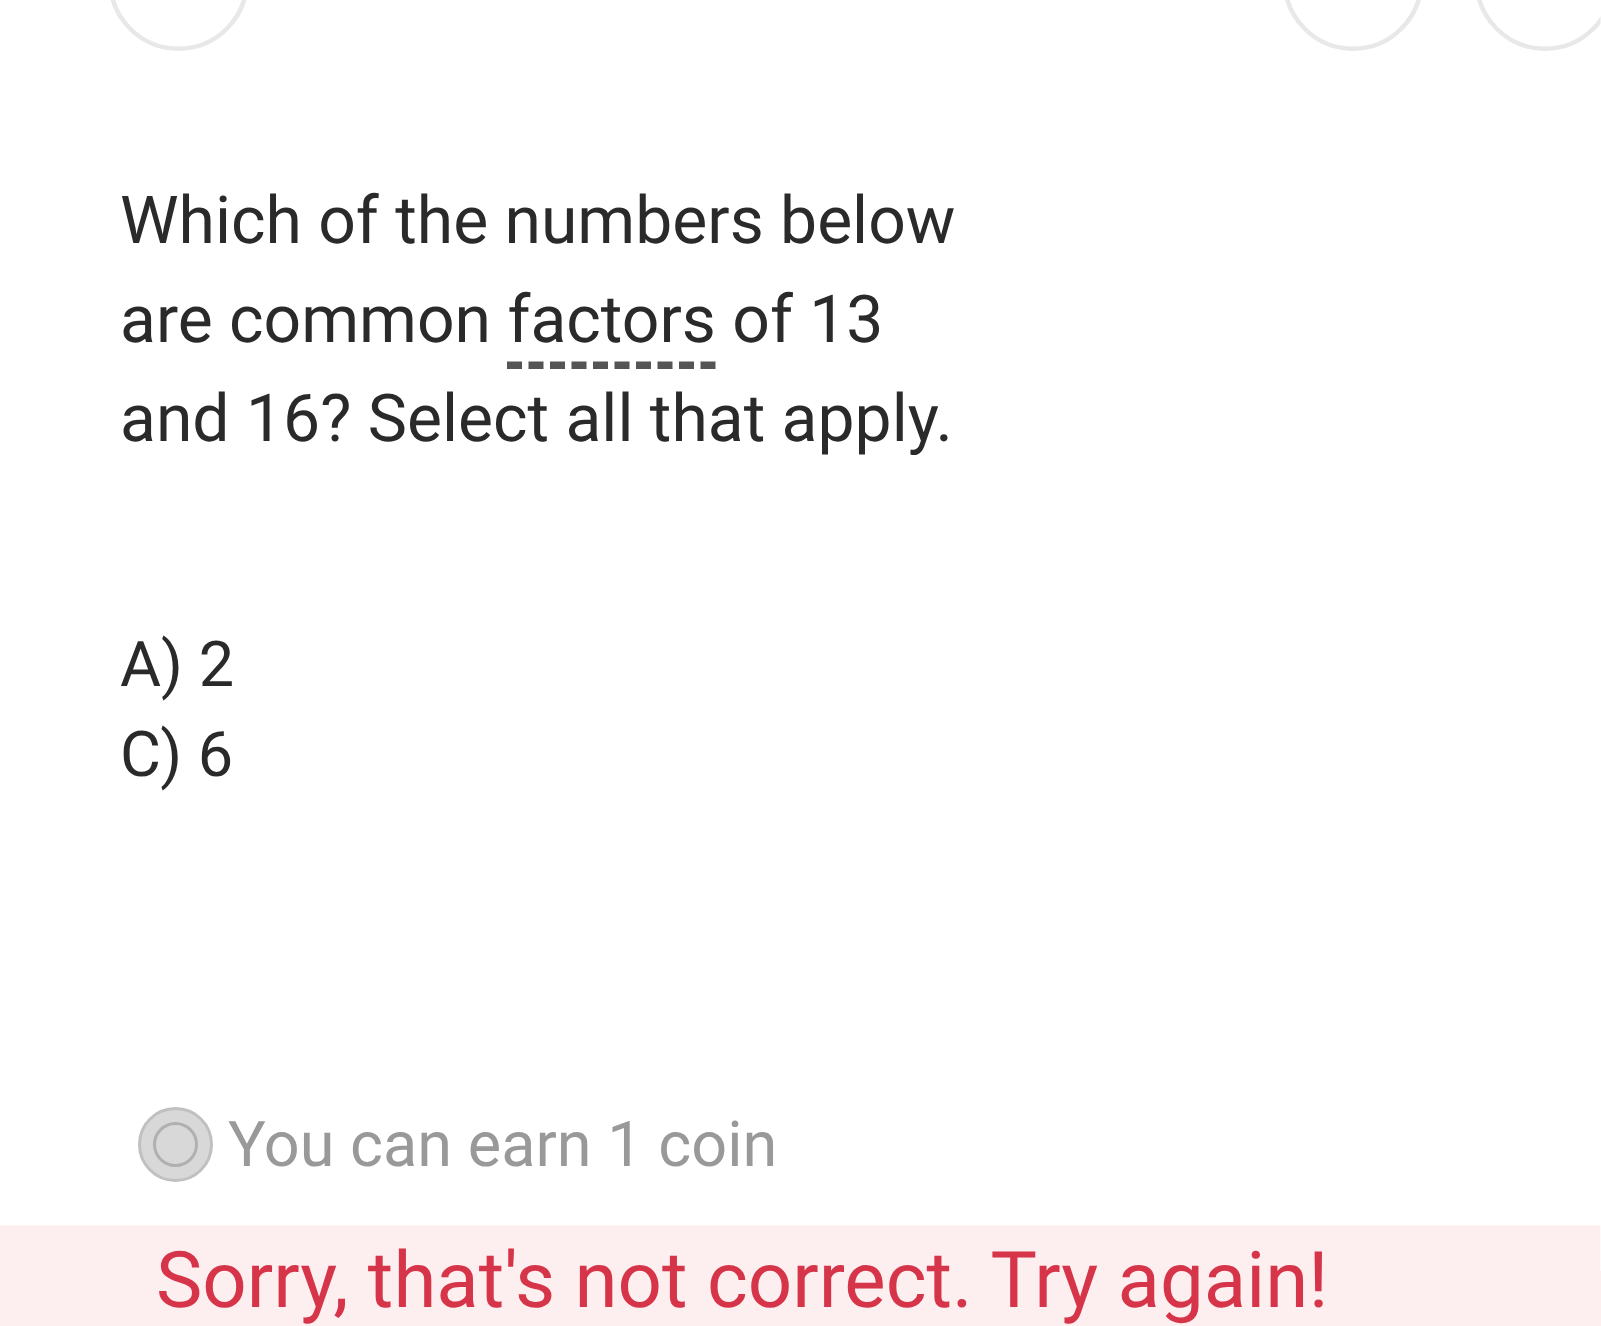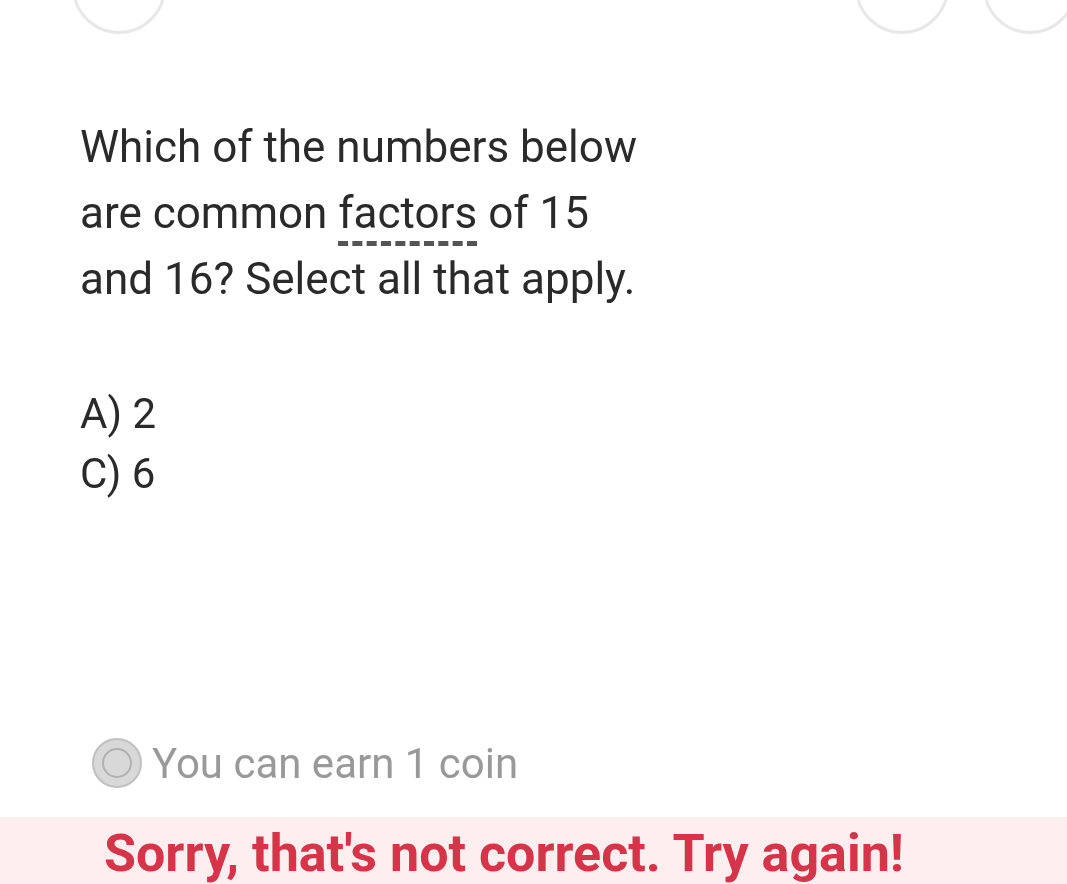--- a/index.html
+++ b/index.html
@@ -55,21 +55,21 @@
       line-height: 1.5;
       color: #2a2a2a;
       font-weight: 400;
     }
     .underlined {
       border-bottom: 5px dashed #555;
       padding-bottom: 2px;
       text-align: center;
     }
     .options {
-      margin-top: 72px;
+      margin-top: 102px;
       font-size: 42px;
       line-height: 1.42;
       color: #2a2a2a;
       font-weight: 400;
     }
     .option {
       display: block;
     }
     .coin-row {
       position: absolute;
@@ -107,37 +107,37 @@
       bottom: 0;
       left: 0;
       right: 0;
       background: #fdeeef;
       padding: 6px 0 0 0;
       text-align: left;
     }
     .error-text {
       font-size: 52px;
       color: #d63448;
-      font-weight: 700;
+      font-weight: 400;
       padding-left: 104px;
       white-space: nowrap;
     }
   </style>
 </head>
 <body>
 
 <div class="top-circles">
   <div class="circle-left"></div>
   <div class="circle-right-1"></div>
   <div class="circle-right-2"></div>
 </div>
 
 <div class="question-container">
   <p class="question-text">
-    <span>Which of the numbers below are common </span><span class="underlined">factors</span><span> of 15 and 16? Select all that apply.</span>
+    <span>Which of the numbers below are common </span><span class="underlined">factors</span><span> of 13 and 16? Select all that apply.</span>
   </p>
 
   <div class="options">
     <span class="option">A) 2</span>
     <span class="option">C) 6</span>
   </div>
 </div>
 
 <div class="coin-row">
   <div class="coin-icon"></div>

